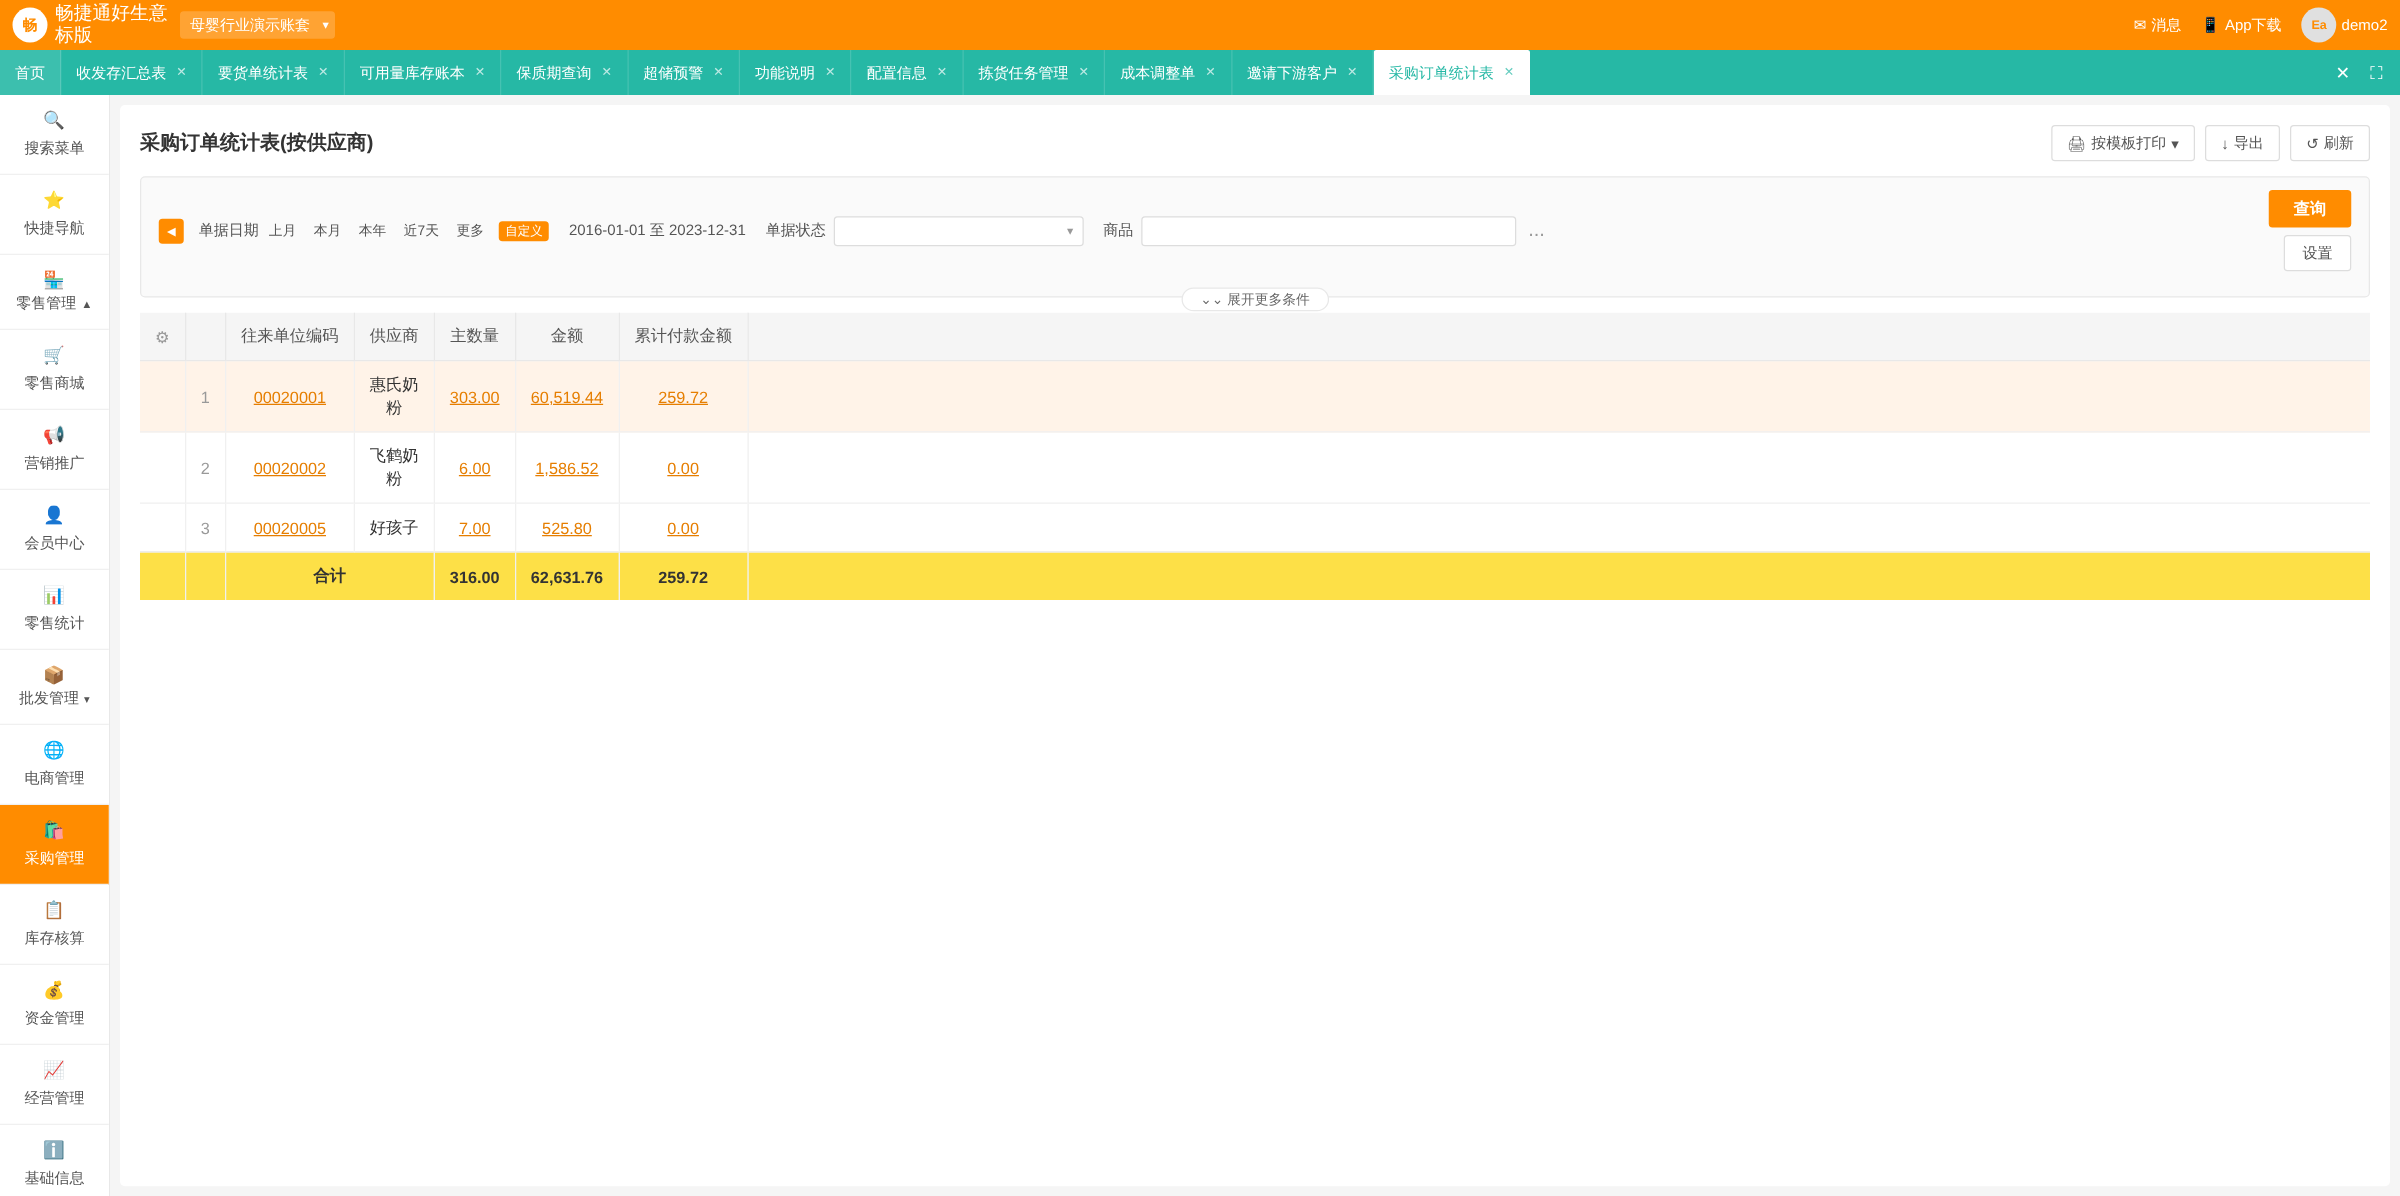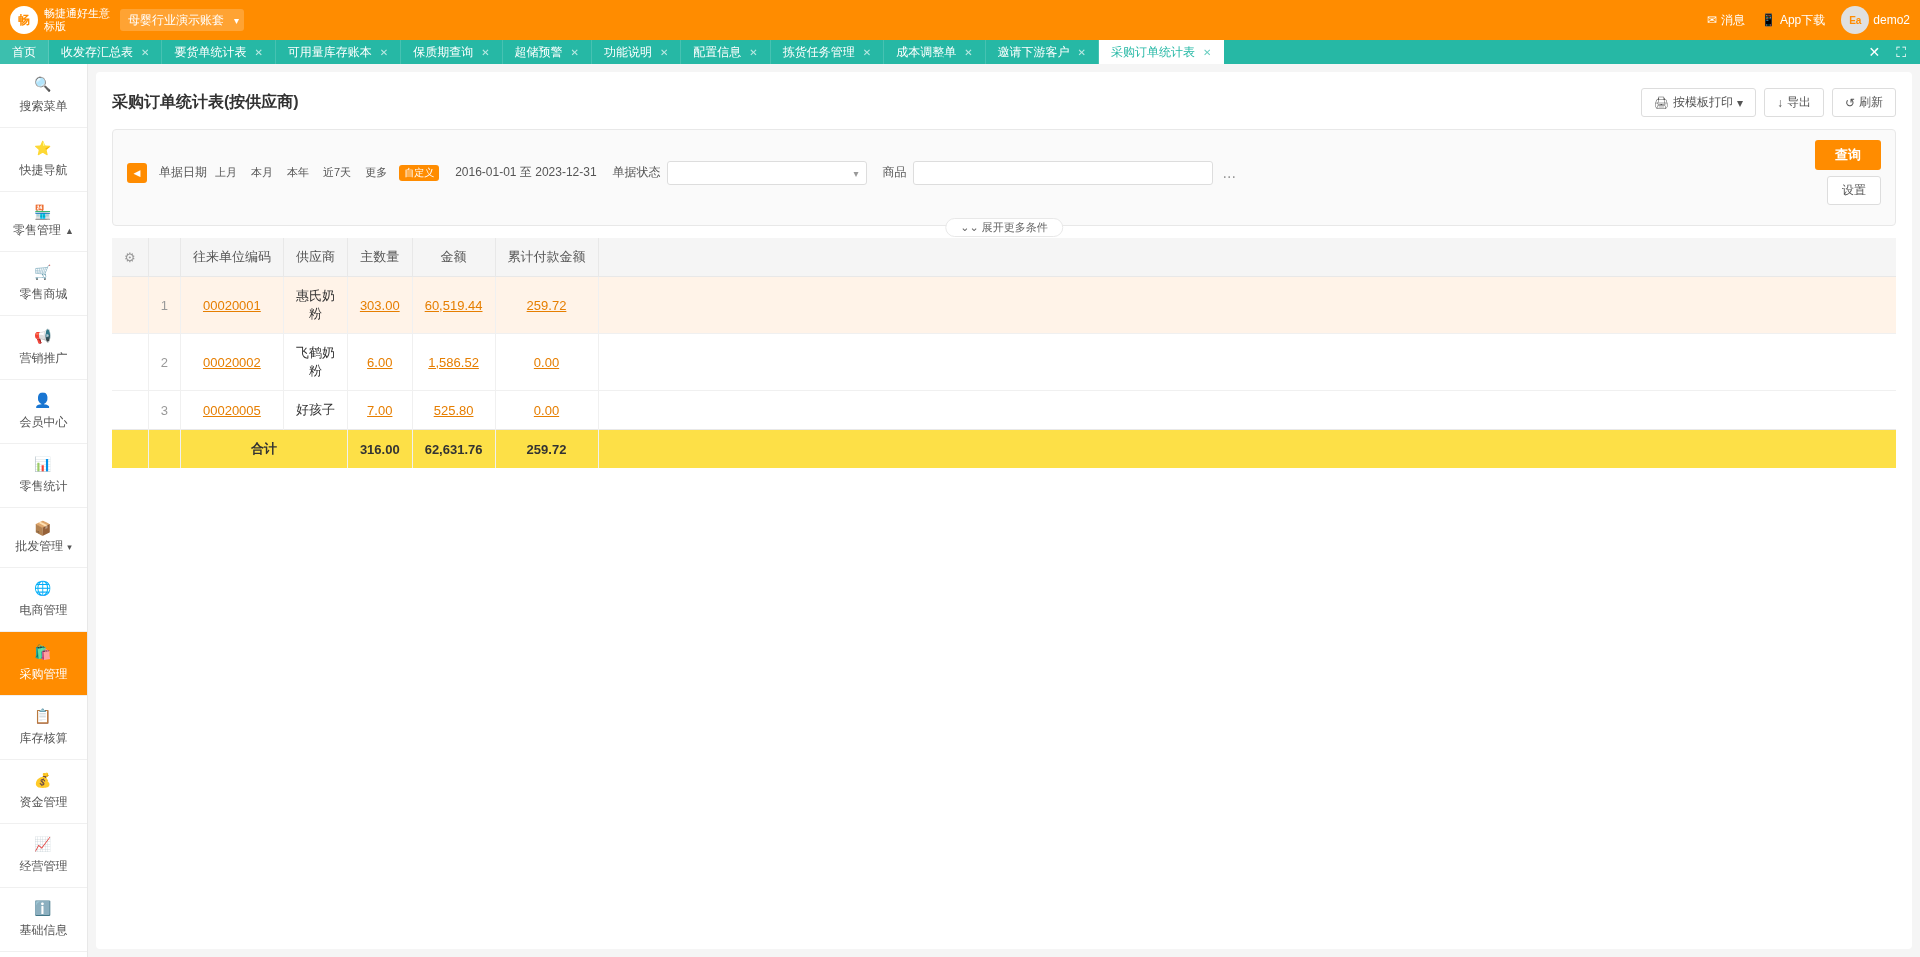--- a/index.html
+++ b/index.html
@@ -2,31 +2,31 @@
 <html><head>
   <meta charset="utf-8">
   <style>
     * { box-sizing: border-box; margin: 0; padding: 0; }
     body { font-family: 'Microsoft YaHei', sans-serif; font-size: 13px; background: #f5f5f5; color: #333; display: flex; flex-direction: column; height: 957px; overflow: hidden; }
 
     
     .top-bar { height: 40px; background: #ff8c00; display: flex; align-items: center; padding: 0 10px; gap: 10px; flex-shrink: 0; }
     .logo-area { display: flex; align-items: center; gap: 6px; }
     .logo-icon { width: 28px; height: 28px; background: #fff; border-radius: 50%; display: flex; align-items: center; justify-content: center; font-size: 12px; font-weight: bold; color: #ff8c00; }
-    .logo-text { color: #fff; font-size: 11px; line-height: 1.2; }
+    .logo-text { color: #fff; font-size: 15px; line-height: 1.2; }
     .workspace-selector { background: rgba(255,255,255,0.2); border: none; color: #fff; padding: 4px 20px 4px 8px; border-radius: 3px; font-size: 12px; cursor: pointer; appearance: none; position: relative; }
     .workspace-wrapper { position: relative; display: flex; align-items: center; }
     .workspace-wrapper::after { content: '▾'; color: #fff; font-size: 10px; position: absolute; right: 5px; pointer-events: none; }
     .top-bar-right { margin-left: auto; display: flex; align-items: center; gap: 16px; }
     .top-bar-btn { color: #fff; font-size: 12px; display: flex; align-items: center; gap: 4px; cursor: pointer; }
     .user-avatar { width: 28px; height: 28px; border-radius: 50%; background: #e0e0e0; display: flex; align-items: center; justify-content: center; font-size: 11px; overflow: hidden; }
     .user-name { color: #fff; font-size: 12px; }
 
     
-    .nav-tabs { height: 24px; background: #26b8a5; display: flex; align-items: center; flex-shrink: 0; overflow: hidden; }
+    .nav-tabs { height: 36px; background: #26b8a5; display: flex; align-items: center; flex-shrink: 0; overflow: hidden; }
     .nav-tab { height: 36px; padding: 0 12px; display: flex; align-items: center; gap: 4px; font-size: 12px; color: #fff; cursor: pointer; white-space: nowrap; flex-shrink: 0; border-right: 1px solid rgba(255,255,255,0.15); }
     .nav-tab.home { background: rgba(255,255,255,0.1); }
     .nav-tab.active { background: #fff; color: #26b8a5; border-radius: 2px 2px 0 0; }
     .nav-tab .close-btn { font-size: 10px; margin-left: 4px; opacity: 0.7; }
     .nav-right-btns { margin-left: auto; display: flex; align-items: center; gap: 4px; padding-right: 8px; flex-shrink: 0; }
     .nav-right-btn { color: #fff; background: none; border: none; cursor: pointer; font-size: 14px; padding: 2px 6px; }
 
     
     .main-layout { display: flex; flex: 1; overflow: hidden; }
 

